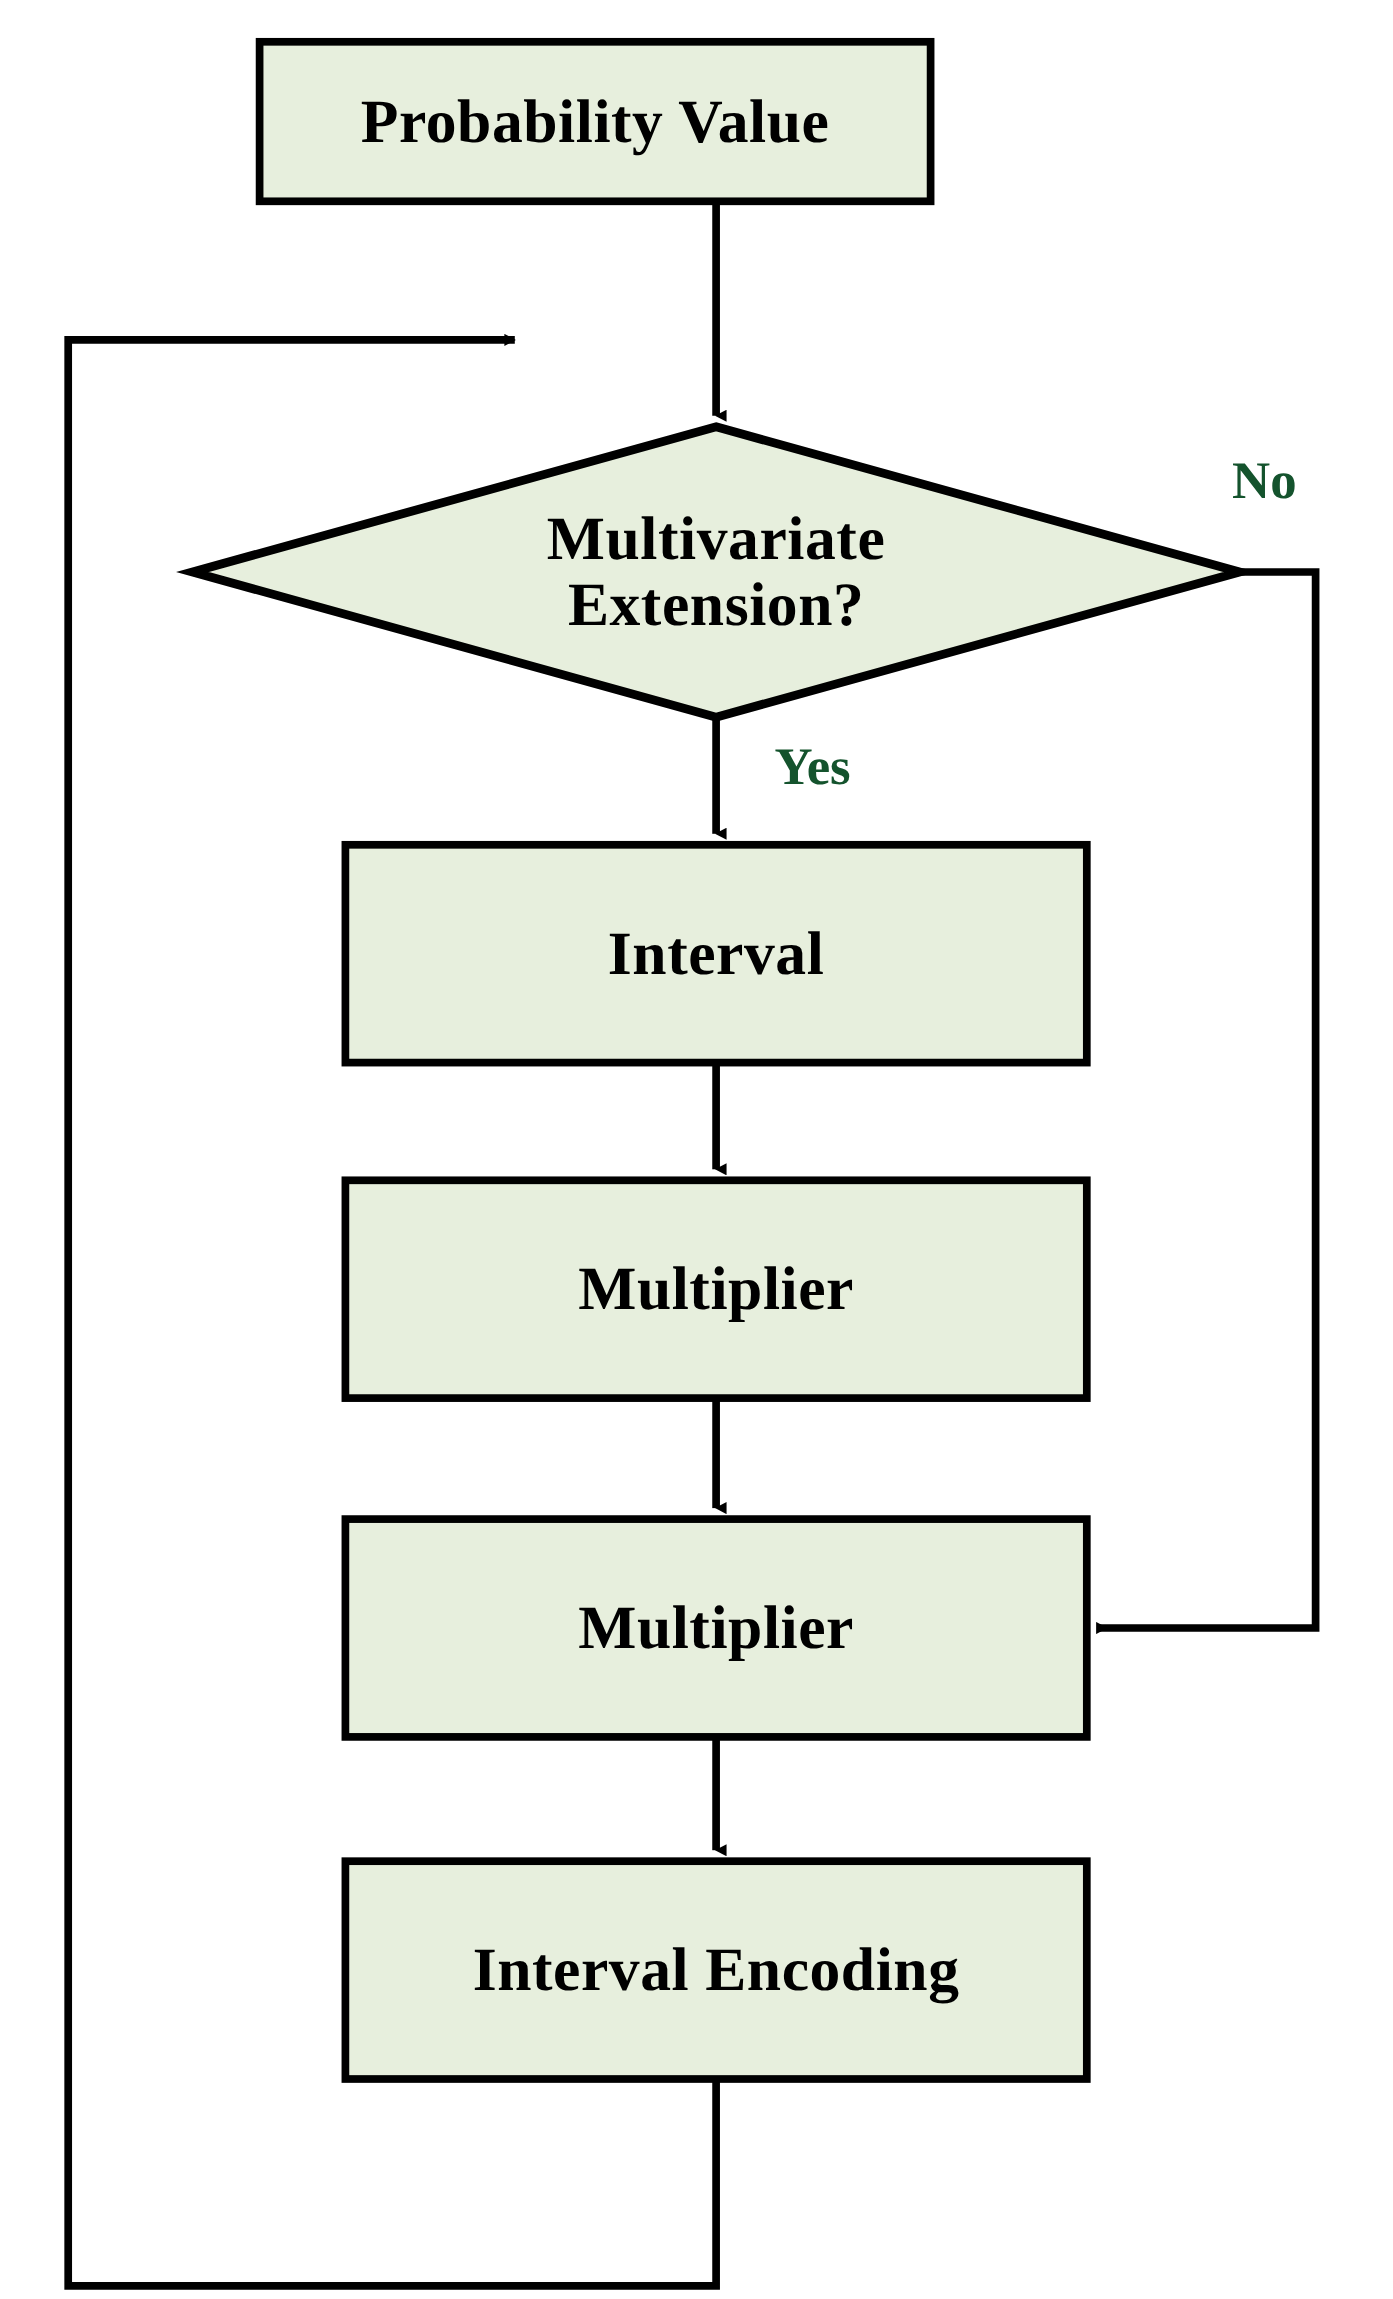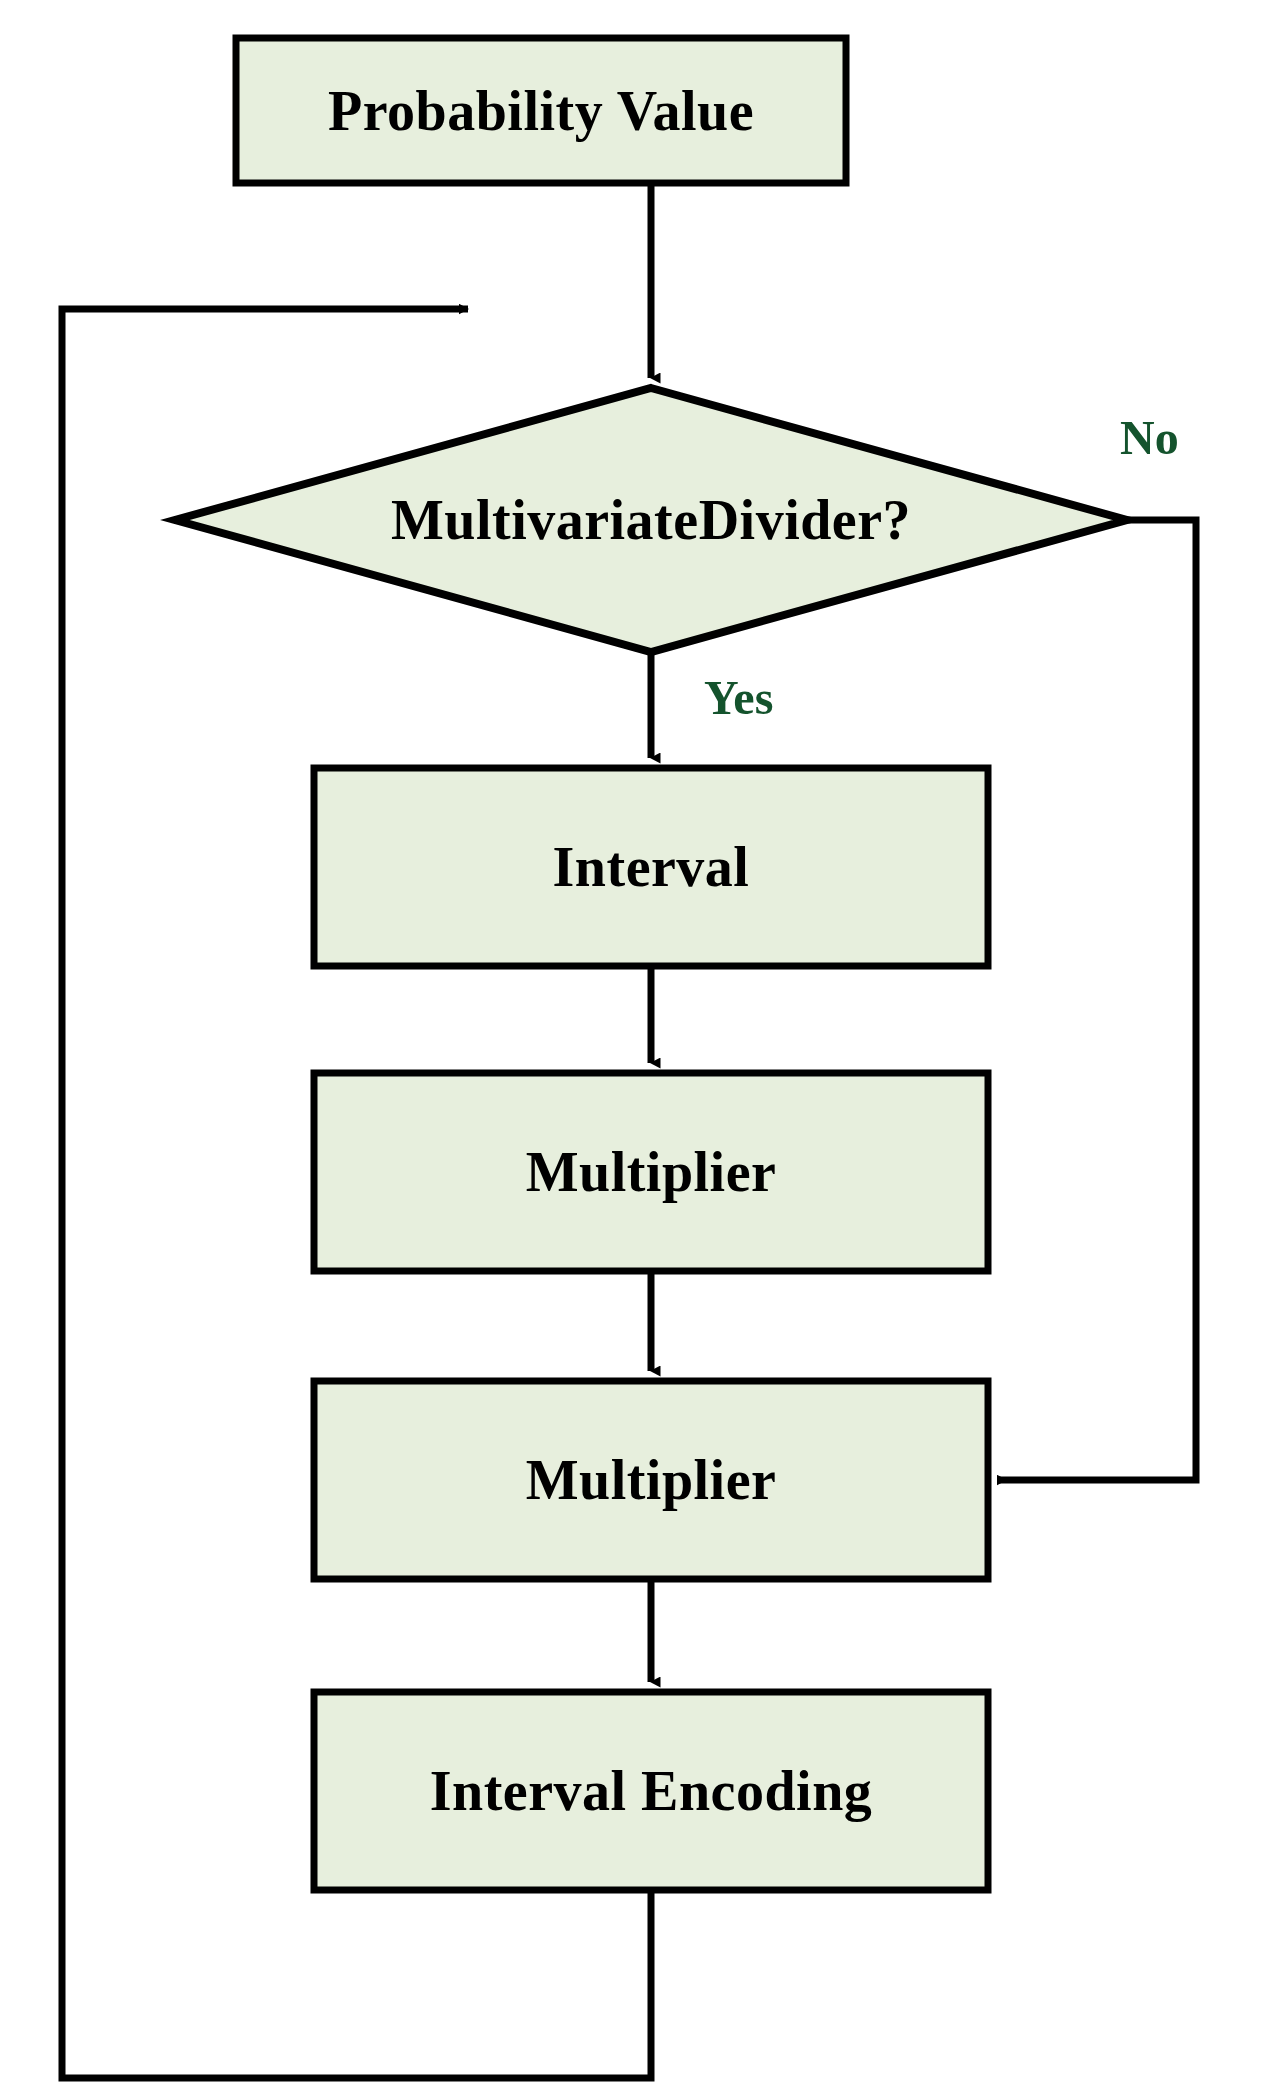--- a/index.html
+++ b/index.html
@@ -35,21 +35,21 @@
     white-space: nowrap;
     pointer-events: none;
   }
   .process-label {
     font-size: 56px;
   }
   .decision-label {
     font-size: 56px;
     line-height: 1.08;
     text-align: left;
-    flex-direction: row;
+    flex-direction: column;
   }
   .edge-label {
     position: absolute;
     font-weight: bold;
     font-size: 48px;
     color: #14532d;
     white-space: nowrap;
   }
 </style>
 </head>
@@ -120,21 +120,21 @@
 
     <g>
       <rect x="314" y="1692" width="674" height="198" fill="#e7efdd" stroke="#000000" stroke-width="7"></rect>
     </g>
   </svg>
 
   <div class="node-label process-label" style="left:236px; top:38px; width:610px; height:145px;">Probability Value</div>
 
   <div class="node-label decision-label" style="left:351px; top:400px; width:600px; height:240px;">
     <span>Multivariate</span>
-    <span>Divider?</span>
+    <span>Extension?</span>
   </div>
 
   <div class="node-label process-label" style="left:314px; top:768px; width:674px; height:198px;">Interval</div>
 
   <div class="node-label process-label" style="left:314px; top:1073px; width:674px; height:198px;">Multiplier</div>
 
   <div class="node-label process-label" style="left:314px; top:1381px; width:674px; height:198px;">Multiplier</div>
 
   <div class="node-label process-label" style="left:314px; top:1692px; width:674px; height:198px;">Interval Encoding</div>
 

